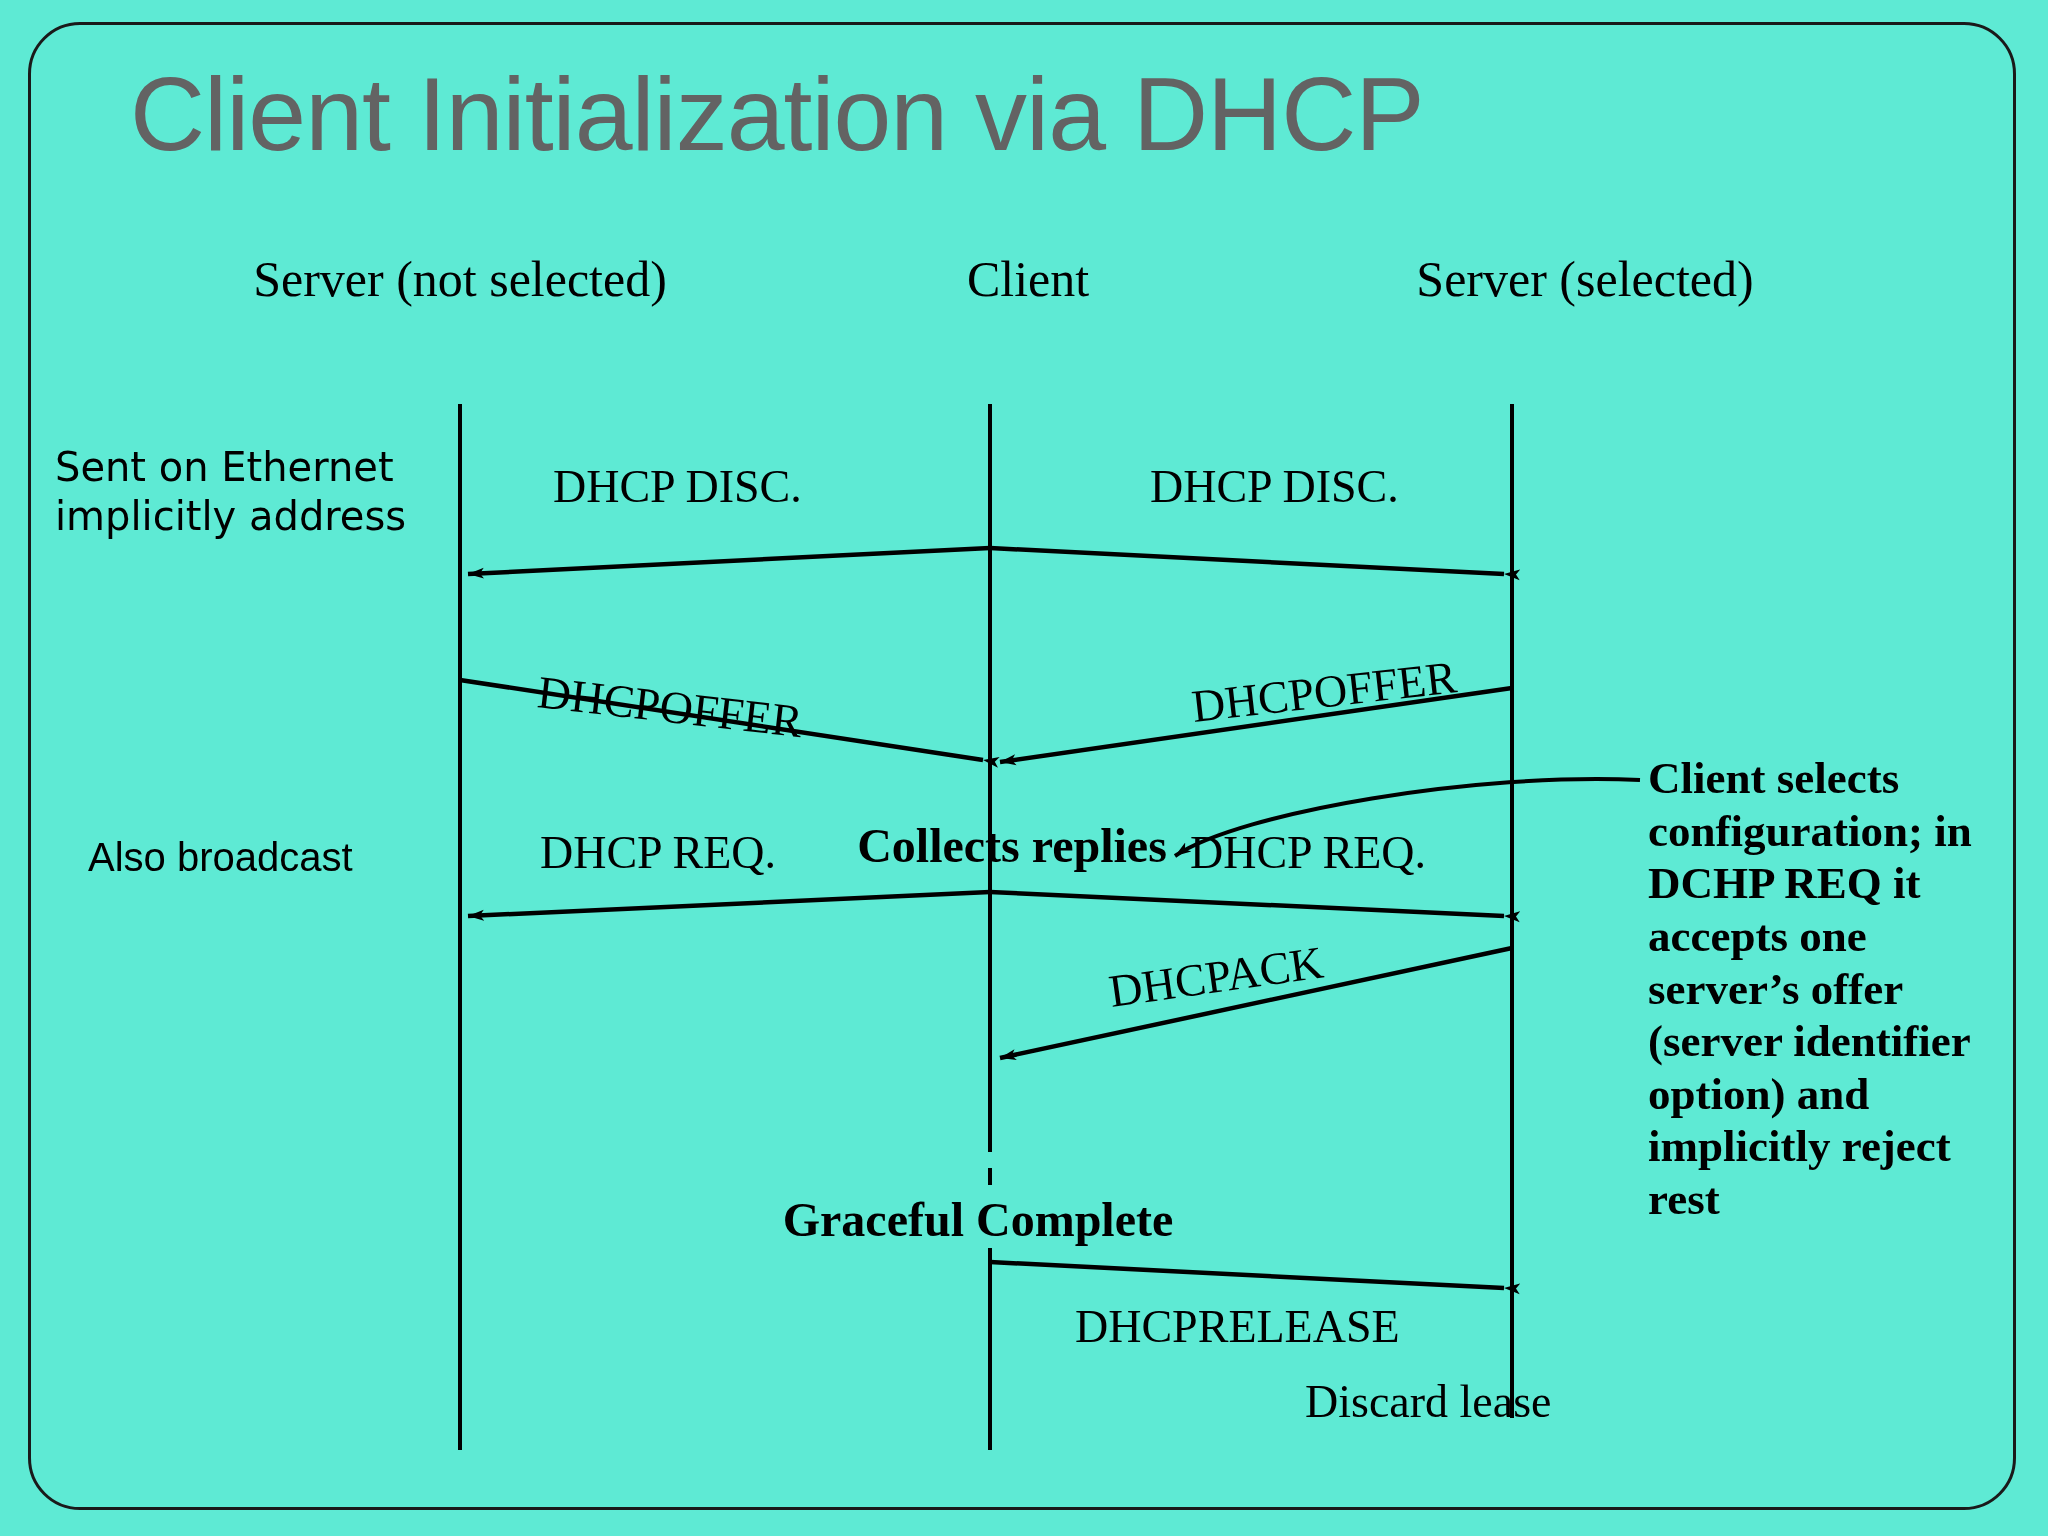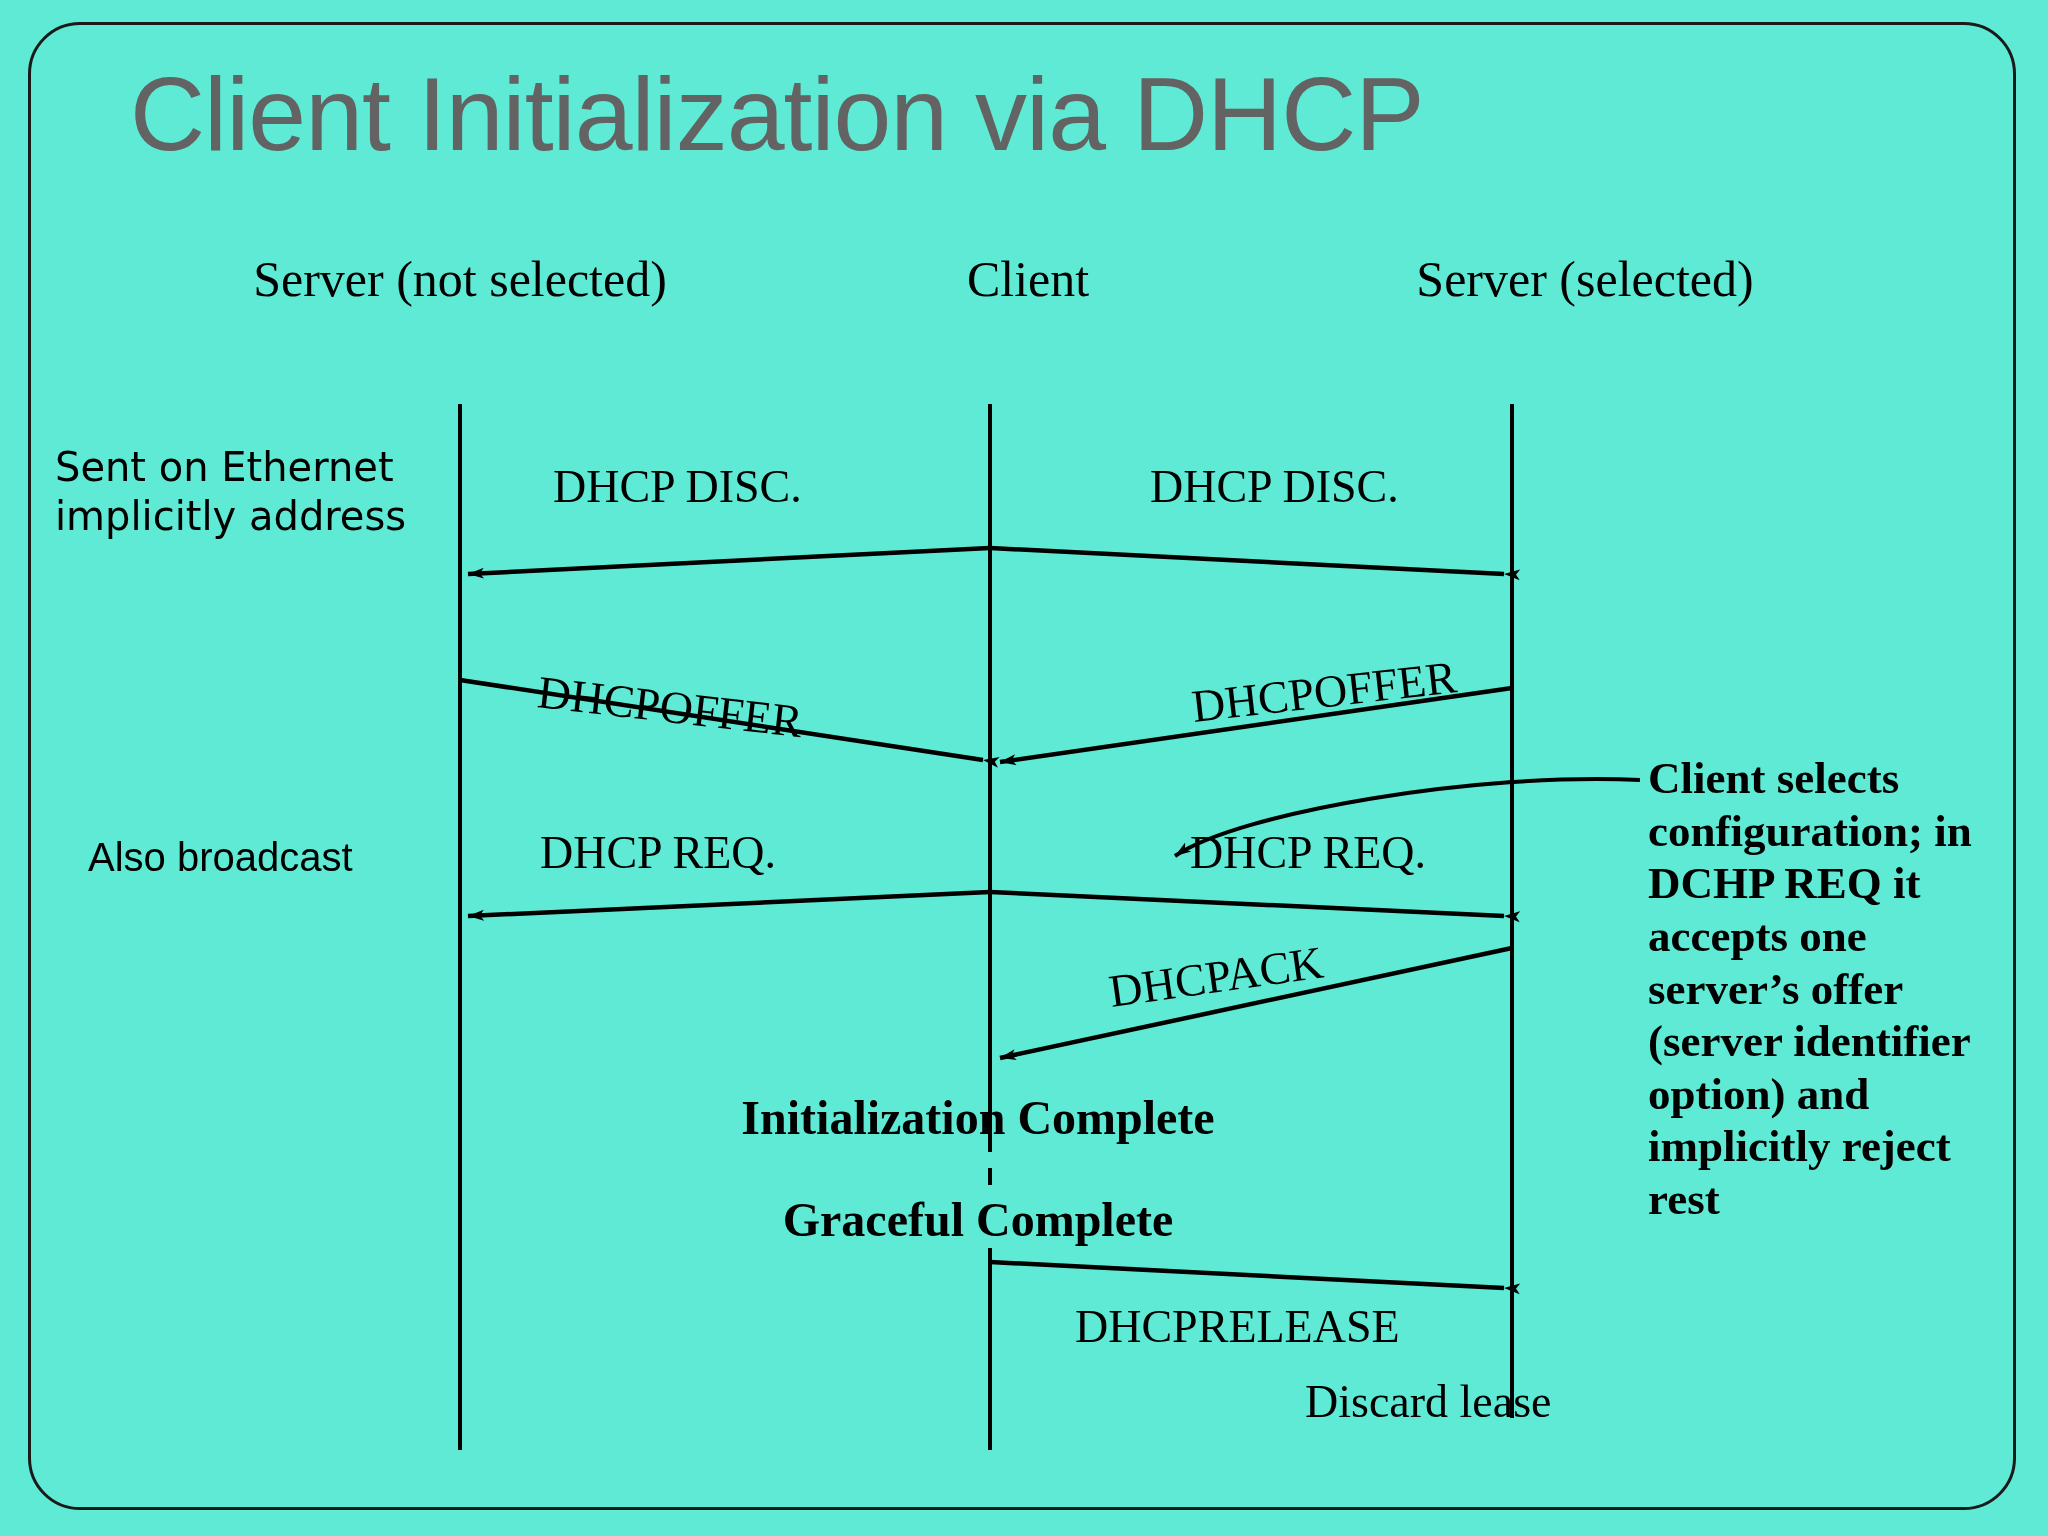--- a/index.html
+++ b/index.html
@@ -122,21 +122,21 @@
   <div class="msg-label rot" style="left:535px; top:665px; transform:rotate(6.5deg);">DHCPOFFER</div>
   <div class="msg-label rot" style="left:1195px; top:680px; transform:rotate(-6.5deg);">DHCPOFFER</div>
 
   <div class="msg-label" style="left:540px; top:826px;">DHCP REQ.</div>
   <div class="msg-label" style="left:1190px; top:826px;">DHCP REQ.</div>
 
   <div class="msg-label rot" style="left:1113px; top:965px; transform:rotate(-8deg);">DHCPACK</div>
 
   <div class="msg-label" style="left:1075px; top:1300px;">DHCPRELEASE</div>
 
-  <div class="state-label" style="left:978px; top:1090px;">Initialization Complete</div>
+  <div class="state-label" style="left:1012px; top:818px;">Collects replies</div>
   <div class="state-label" style="left:978px; top:1192px;">Graceful Complete</div>
 
   <div class="msg-label" style="left:1305px; top:1375px;">Discard lease</div>
 
   <div id="side-note">Client selects configuration; in DCHP REQ it accepts one server’s offer (server identifier option) and implicitly reject rest</div>
 
   <svg id="diagram-svg" viewBox="0 0 2048 1536">
     <defs>
       <marker id="arrowL" markerWidth="18" markerHeight="14" refX="16" refY="7" orient="auto" markerUnits="userSpaceOnUse">
         <path d="M16,7 L0,1.5 L4,7 L0,12.5 Z" fill="#000"></path>

